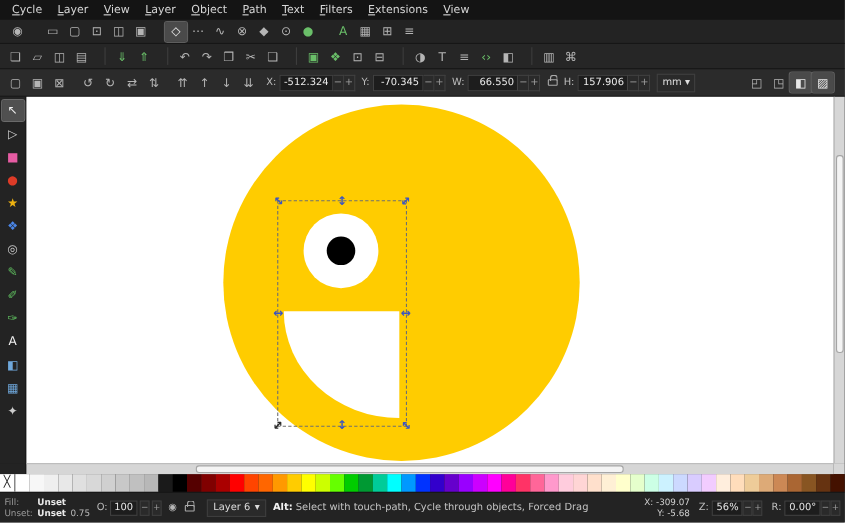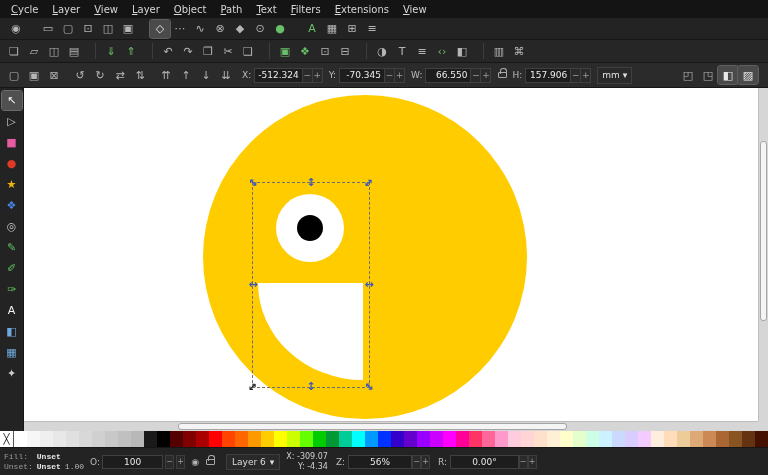--- a/index.html
+++ b/index.html
@@ -65,25 +65,25 @@
   .scorner { width: 10px; background: #d6d6d6; }
 
   .palette { display: flex; height: 16px; background: #1e1e1e; align-items: stretch; }
   .none-swatch { width: 14px; background: #ffffff; color: #222; font-size: 10px; display: flex; align-items: center;
                  justify-content: center; border-right: 1px solid #555; line-height: 1; }
   .swatches { flex: 1; display: flex; }
   .swatch { flex: 1; }
 
   .statusbar { height: 28px; background: #232323; border-top: 1px solid #161616; display: flex; align-items: center;
                font-size: 9px; color: #b9b9b9; padding: 0 4px; gap: 6px; }
-  .fs { display: grid; grid-template-columns: auto auto auto; column-gap: 4px; row-gap: 1px; font-size: 8px; line-height: 9px; font-family: Liberation Mono, monospace; }
+  .fs { display: grid; grid-template-columns: auto auto auto; column-gap: 4px; row-gap: 1px; font-size: 8px; line-height: 9px; }
   .fs .lab { color: #9a9a9a; }
   .fs .val { color: #e8e8e8; font-weight: 700; }
   .opacity { display: flex; align-items: center; gap: 2px; }
-  .oval { background: #1d1d1d; border: 1px solid #404040; padding: 0 21px; height: 14px; display: flex; align-items: center; color: #e8e8e8; }
+  .oval { background: #1d1d1d; border: 1px solid #404040; padding: 0 3px; height: 14px; display: flex; align-items: center; color: #e8e8e8; }
   .mini { font-size: 8px; color: #9f9f9f; border: 1px solid #3d3d3d; background: #2a2a2a; width: 9px; height: 14px;
           display: flex; align-items: center; justify-content: center; }
   .eye-icon { font-size: 9px; color: #b5b5b5; }
   .layerbox { display: flex; align-items: center; gap: 4px; background: #2a2a2a; border: 1px solid #3d3d3d; height: 16px;
               padding: 0 5px; color: #dcdcdc; }
   .statusmsg { flex: 1; white-space: nowrap; overflow: hidden; text-overflow: ellipsis; color: #c3c3c3; }
   .statusmsg .strong { color: #f2f2f2; font-weight: 700; }
   .xy { display: flex; flex-direction: column; align-items: flex-end; font-size: 8px; line-height: 10px; color: #cfcfcf; }
   .zfield, .rfield { display: flex; align-items: center; }
   .zfield .slabel, .rfield .slabel { margin-left: 2px; }
@@ -363,42 +363,45 @@
     </div>
 </div>
 
 <div class="statusbar">
   <div class="fs">
     <span class="lab">Fill:</span>
     <span class="val">Unset</span>
     <span></span>
     <span class="lab">Unset:</span>
     <span class="val">Unset</span>
-    <span>1.00</span>
+    <span>0.75</span>
   </div>
 
   <div class="opacity">
     <span>O:</span>
     <span class="oval">100</span>
     <span class="mini">−</span>
     <span class="mini">+</span>
   </div>
 
   <span class="eye-icon">◉</span>
   <span class="lock-icon"></span>
 
   <div class="layerbox">
     <span>Layer 6</span>
     <span>▾</span>
   </div>
 
+  <div class="statusmsg">
+    <span class="strong">Alt:</span><span> Select with touch-path, Cycle through objects, Forced Drag</span>
+  </div>
 
   <div class="xy">
     <span><span>X:</span> <span>-309.07</span></span>
-    <span><span>Y:</span> <span>-4.34</span></span>
+    <span><span>Y:</span> <span>-5.68</span></span>
   </div>
 
   <div class="zfield">
     <span class="slabel">Z:</span>
     <span class="oval">56%</span>
     <span class="mini">−</span>
     <span class="mini">+</span>
   </div>
 
   <div class="rfield">

